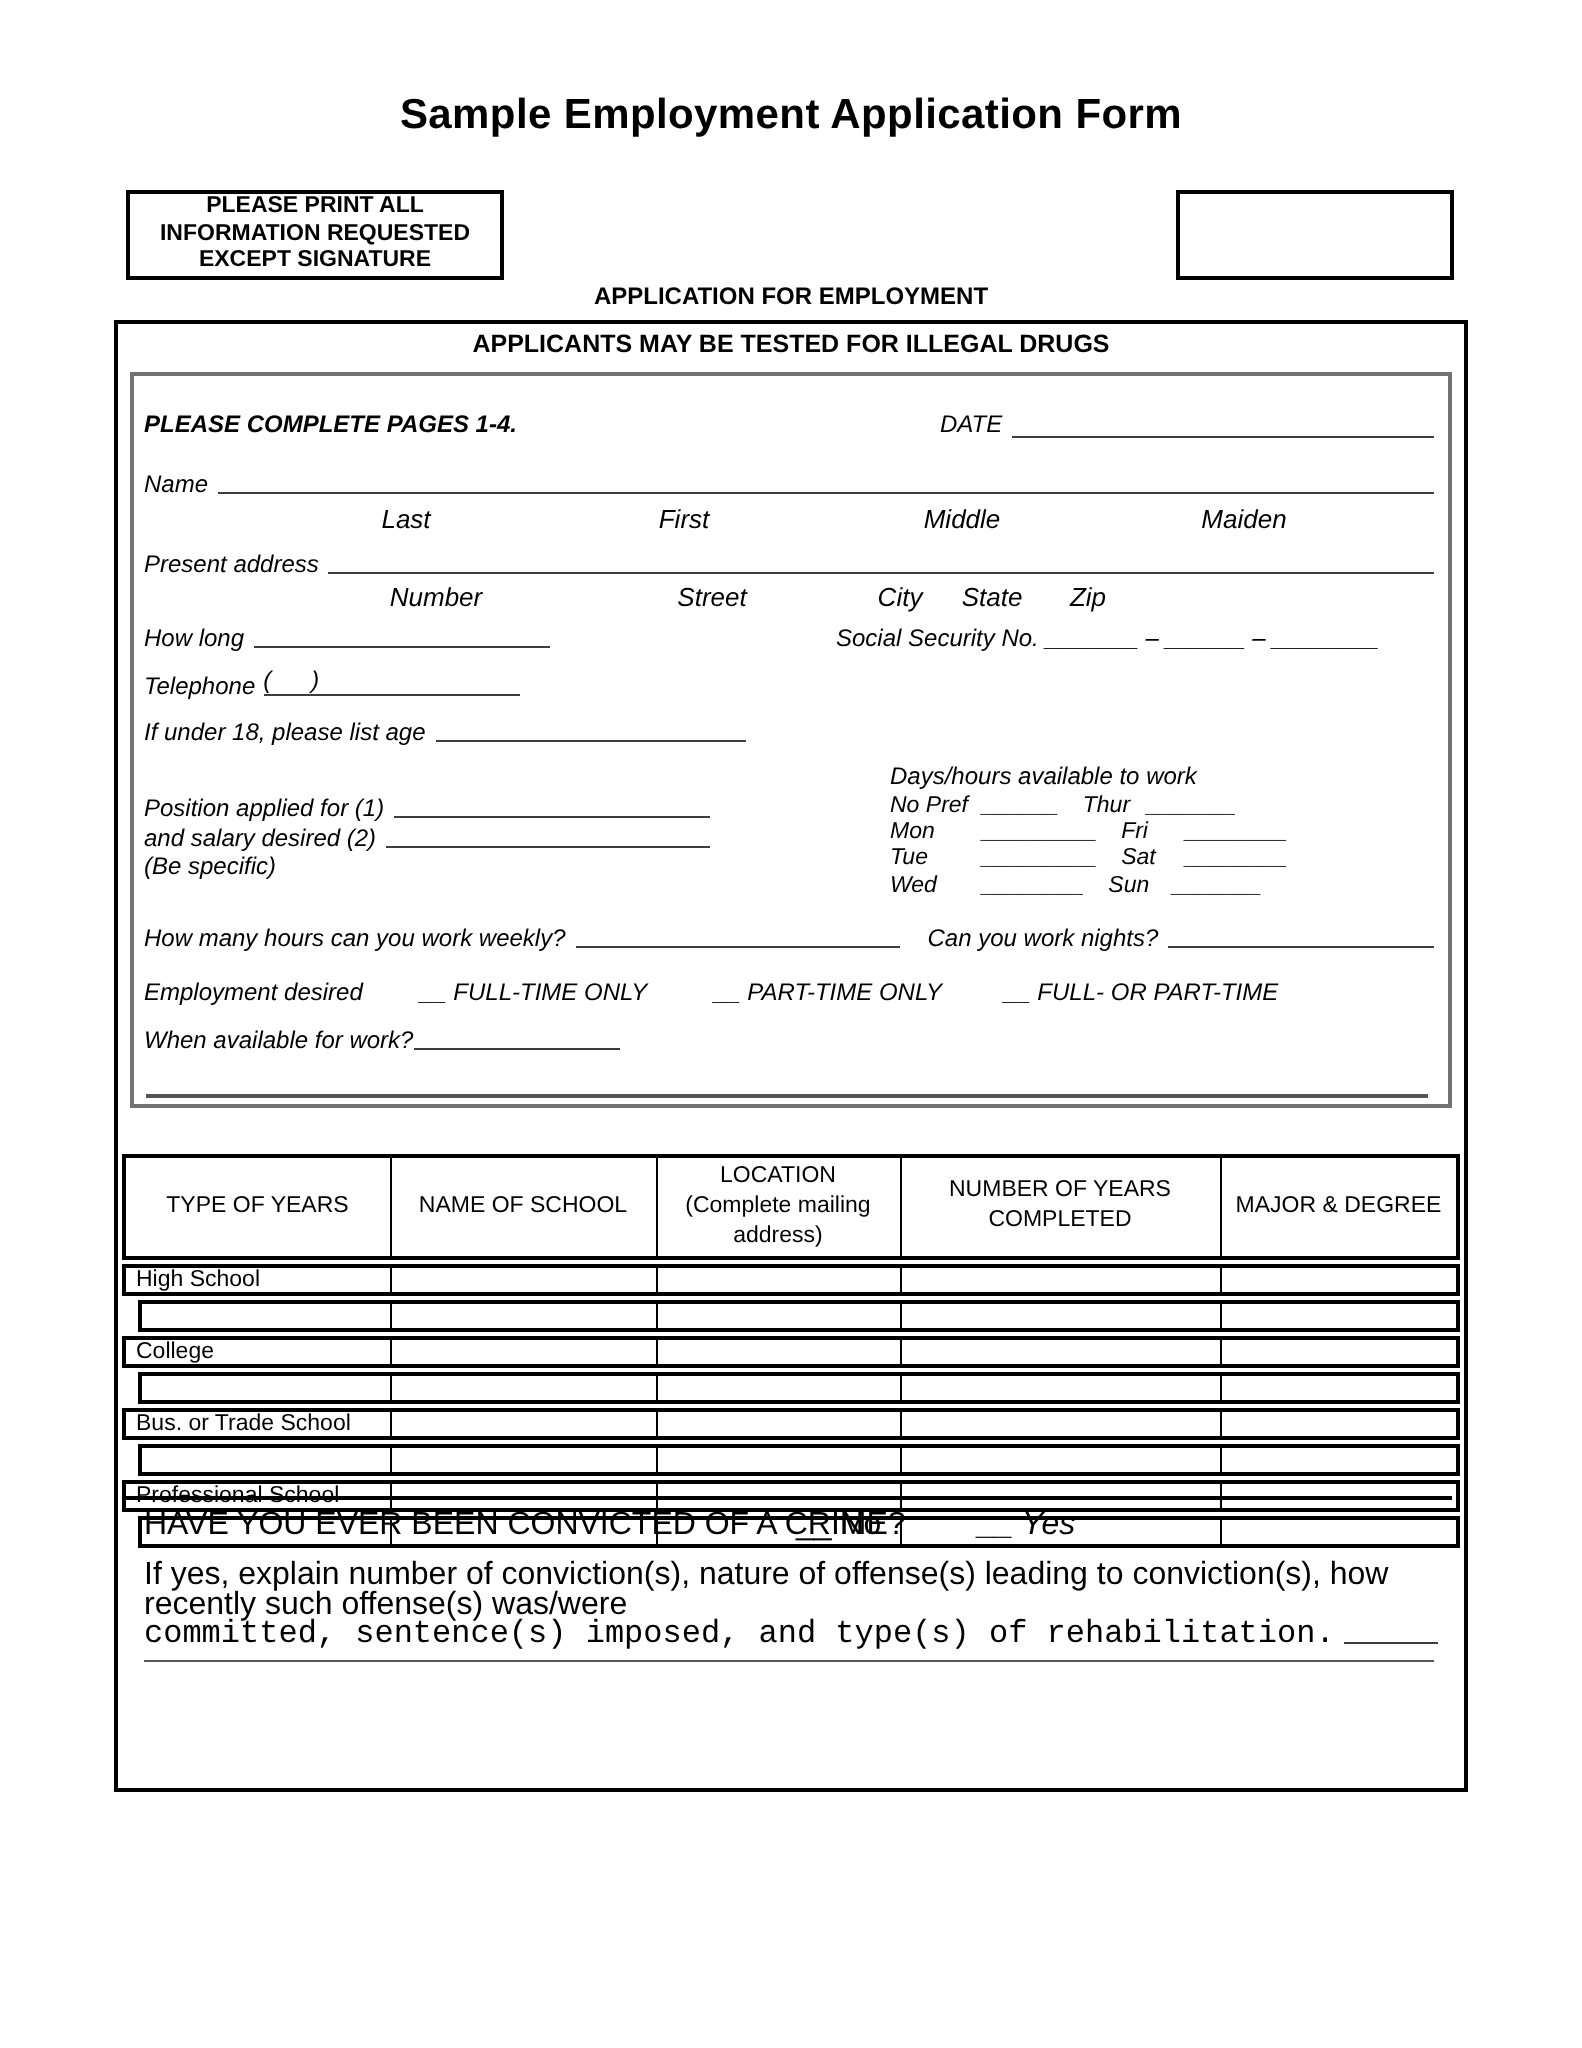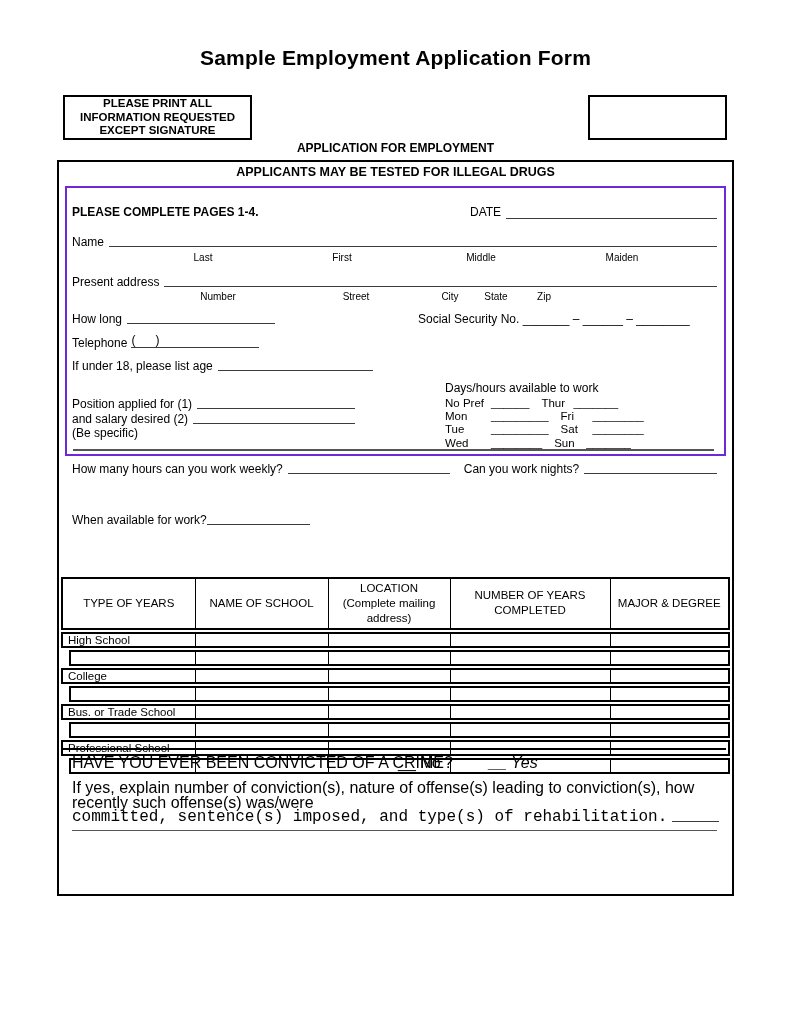--- a/index.html
+++ b/index.html
@@ -14,29 +14,29 @@
                 text-align: center; font-size: 11.5px; font-weight: bold; line-height: 1.2; }
   .id-box { position: absolute; left: 588px; top: 95px; width: 139px; height: 45px; border: 2px solid #000; }
 
   .app-heading { position: absolute; top: 141px; left: 0; right: 0; text-align: center;
                  font-size: 12px; font-weight: bold; }
 
   .outer-box { position: absolute; left: 57px; top: 160px; width: 677px; height: 736px; border: 2.5px solid #000; }
   .drug-heading { position: absolute; top: 3px; left: 0; right: 0; text-align: center;
                   font-size: 12.5px; font-weight: bold; }
 
-  .inner-box { position: absolute; left: 6px; right: 6px; top: 24px; height: 270px; border: 2px solid #6d28d9; font-size: 12px; }
+  .inner-box { position: absolute; left: 6px; right: 6px; top: 24px; height: 368px; border: 2px solid #737373; font-size: 12px; font-style: italic; }
   .irow { position: absolute; left: 5px; right: 7px; display: flex; align-items: flex-end; }
   .b { font-weight: bold; }
 
   .fline { border-bottom: 1.6px solid #3c3c3c; }
   .ln-fill { flex: 1; border-bottom: 1.6px solid #3c3c3c; margin: 0 0 2px 5px; }
   .ln { display: inline-block; border-bottom: 1.6px solid #3c3c3c; margin: 0 0 2px 5px; }
 
-  .subrow { position: absolute; left: 5px; right: 7px; height: 12px; font-size: 10px; }
+  .subrow { position: absolute; left: 5px; right: 7px; height: 12px; font-size: 13px; }
   .subrow span { position: absolute; transform: translateX(-50%); white-space: nowrap; }
 
   .abs { position: absolute; bottom: 0; white-space: nowrap; }
 
   .dayrow { display: flex; line-height: 13.2px; white-space: nowrap; }
   .d1 { display: inline-block; width: 46px; }
   .d2 { display: inline-block; width: 32px; margin-left: 12px; }
   .blankchars { letter-spacing: 0; }
 
   .inner-rule { position: absolute; left: 6px; right: 10px; bottom: 3px; border-top: 2px solid #555; }
@@ -167,20 +167,26 @@
         </div>
       </div>
 
       <div class="irow" style="top:272px; height:16px;">
         <span>How many hours can you work weekly?</span>
         <span class="ln" style="width:162px;"></span>
         <span style="margin-left:14px;">Can you work nights?</span>
         <span class="ln-fill"></span>
       </div>
 
+      <div class="irow" style="top:299px; height:16px;">
+        <span>Employment desired</span>
+        <span class="abs" style="left:138px;">__ FULL-TIME ONLY</span>
+        <span class="abs" style="left:285px;">__ PART-TIME ONLY</span>
+        <span class="abs" style="left:430px;">__ FULL- OR PART-TIME</span>
+      </div>
 
       <div class="irow" style="top:323px; height:16px;">
         <span>When available for work?</span>
         <span class="ln" style="width:103px; margin-left:0;"></span>
       </div>
 
       <div class="inner-rule"></div>
     </div>
 
     <div class="edu">

